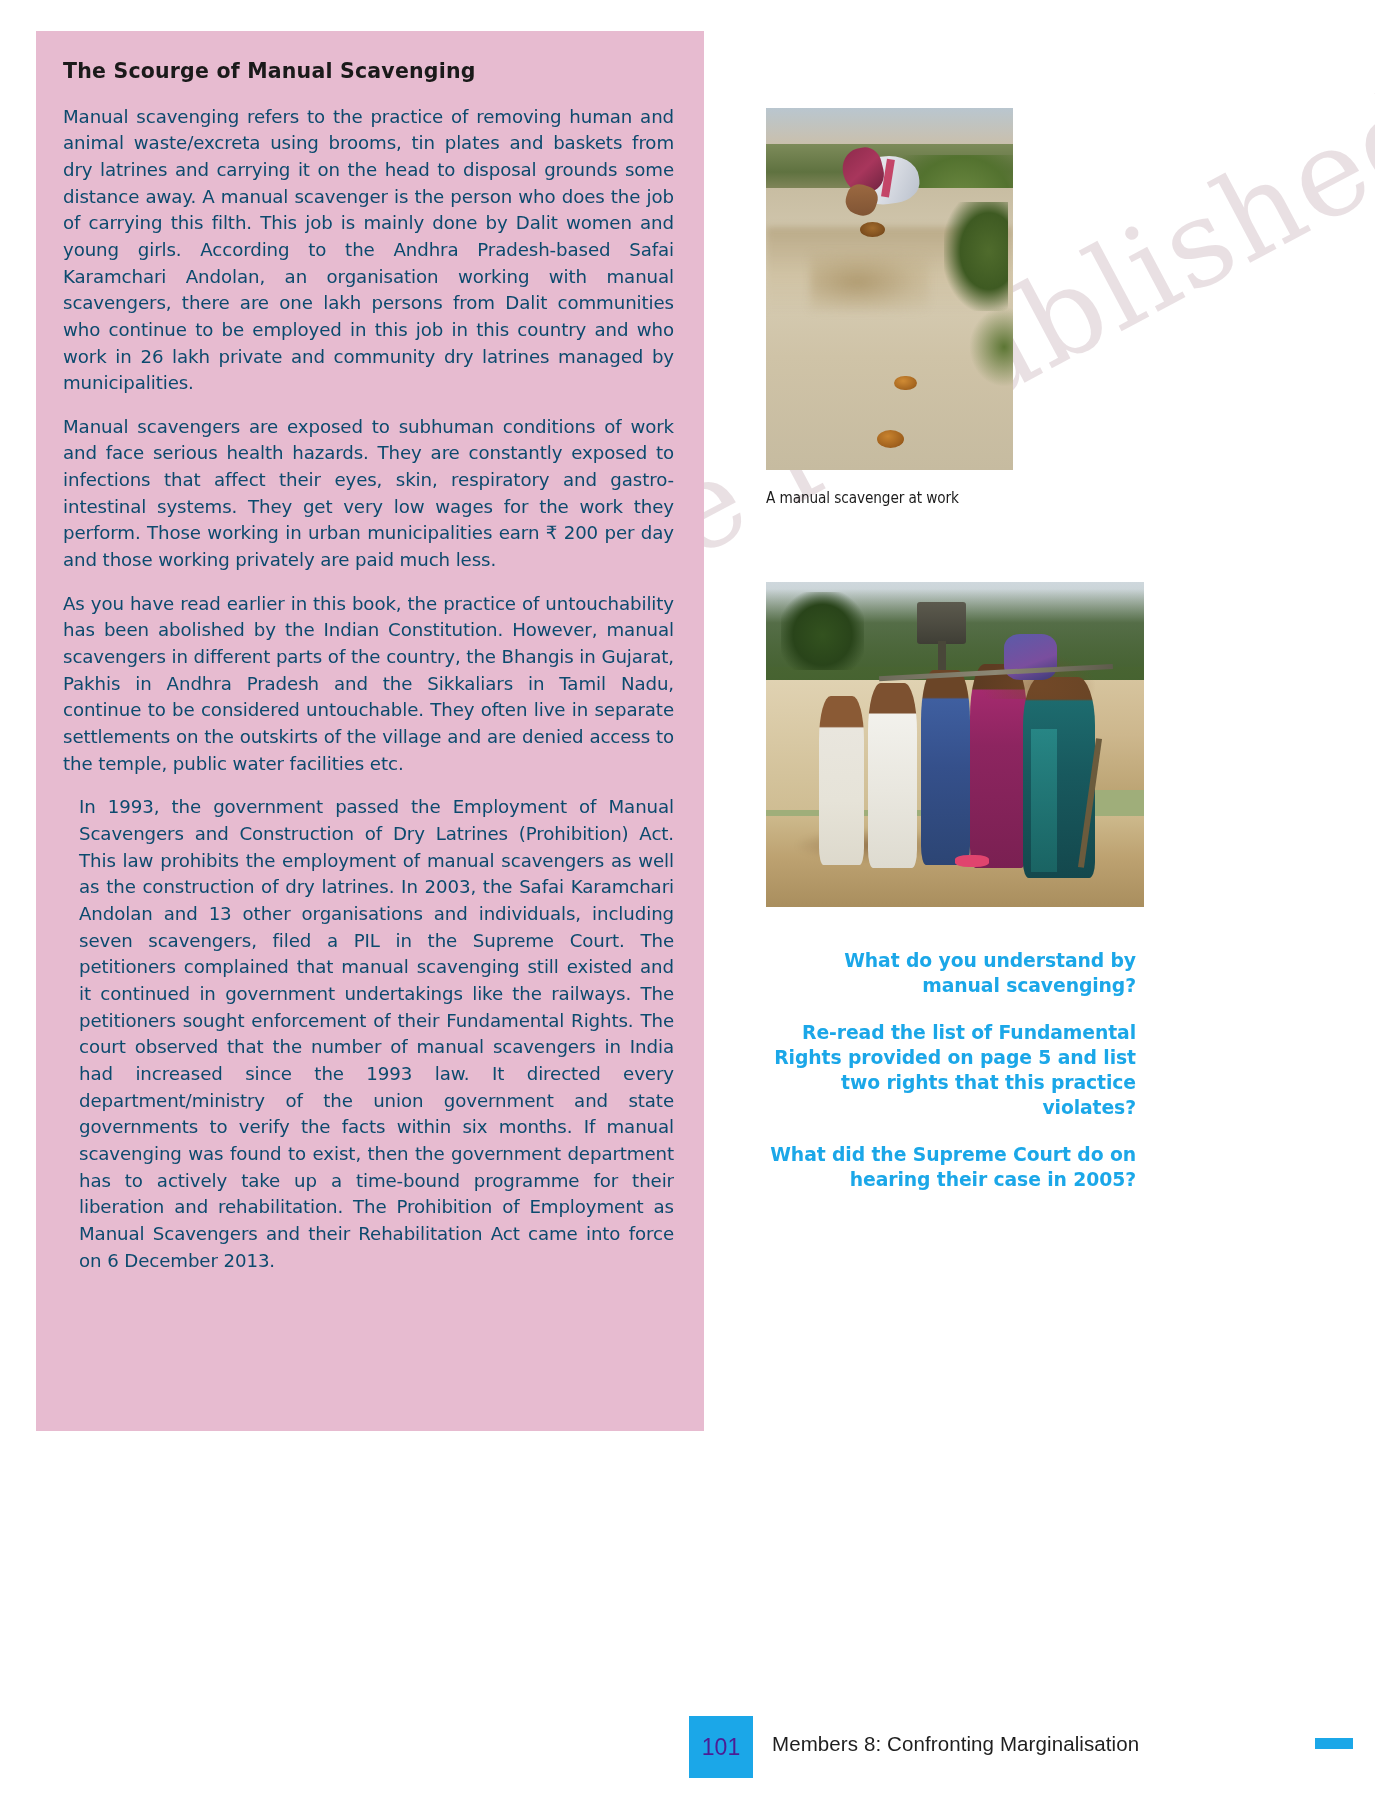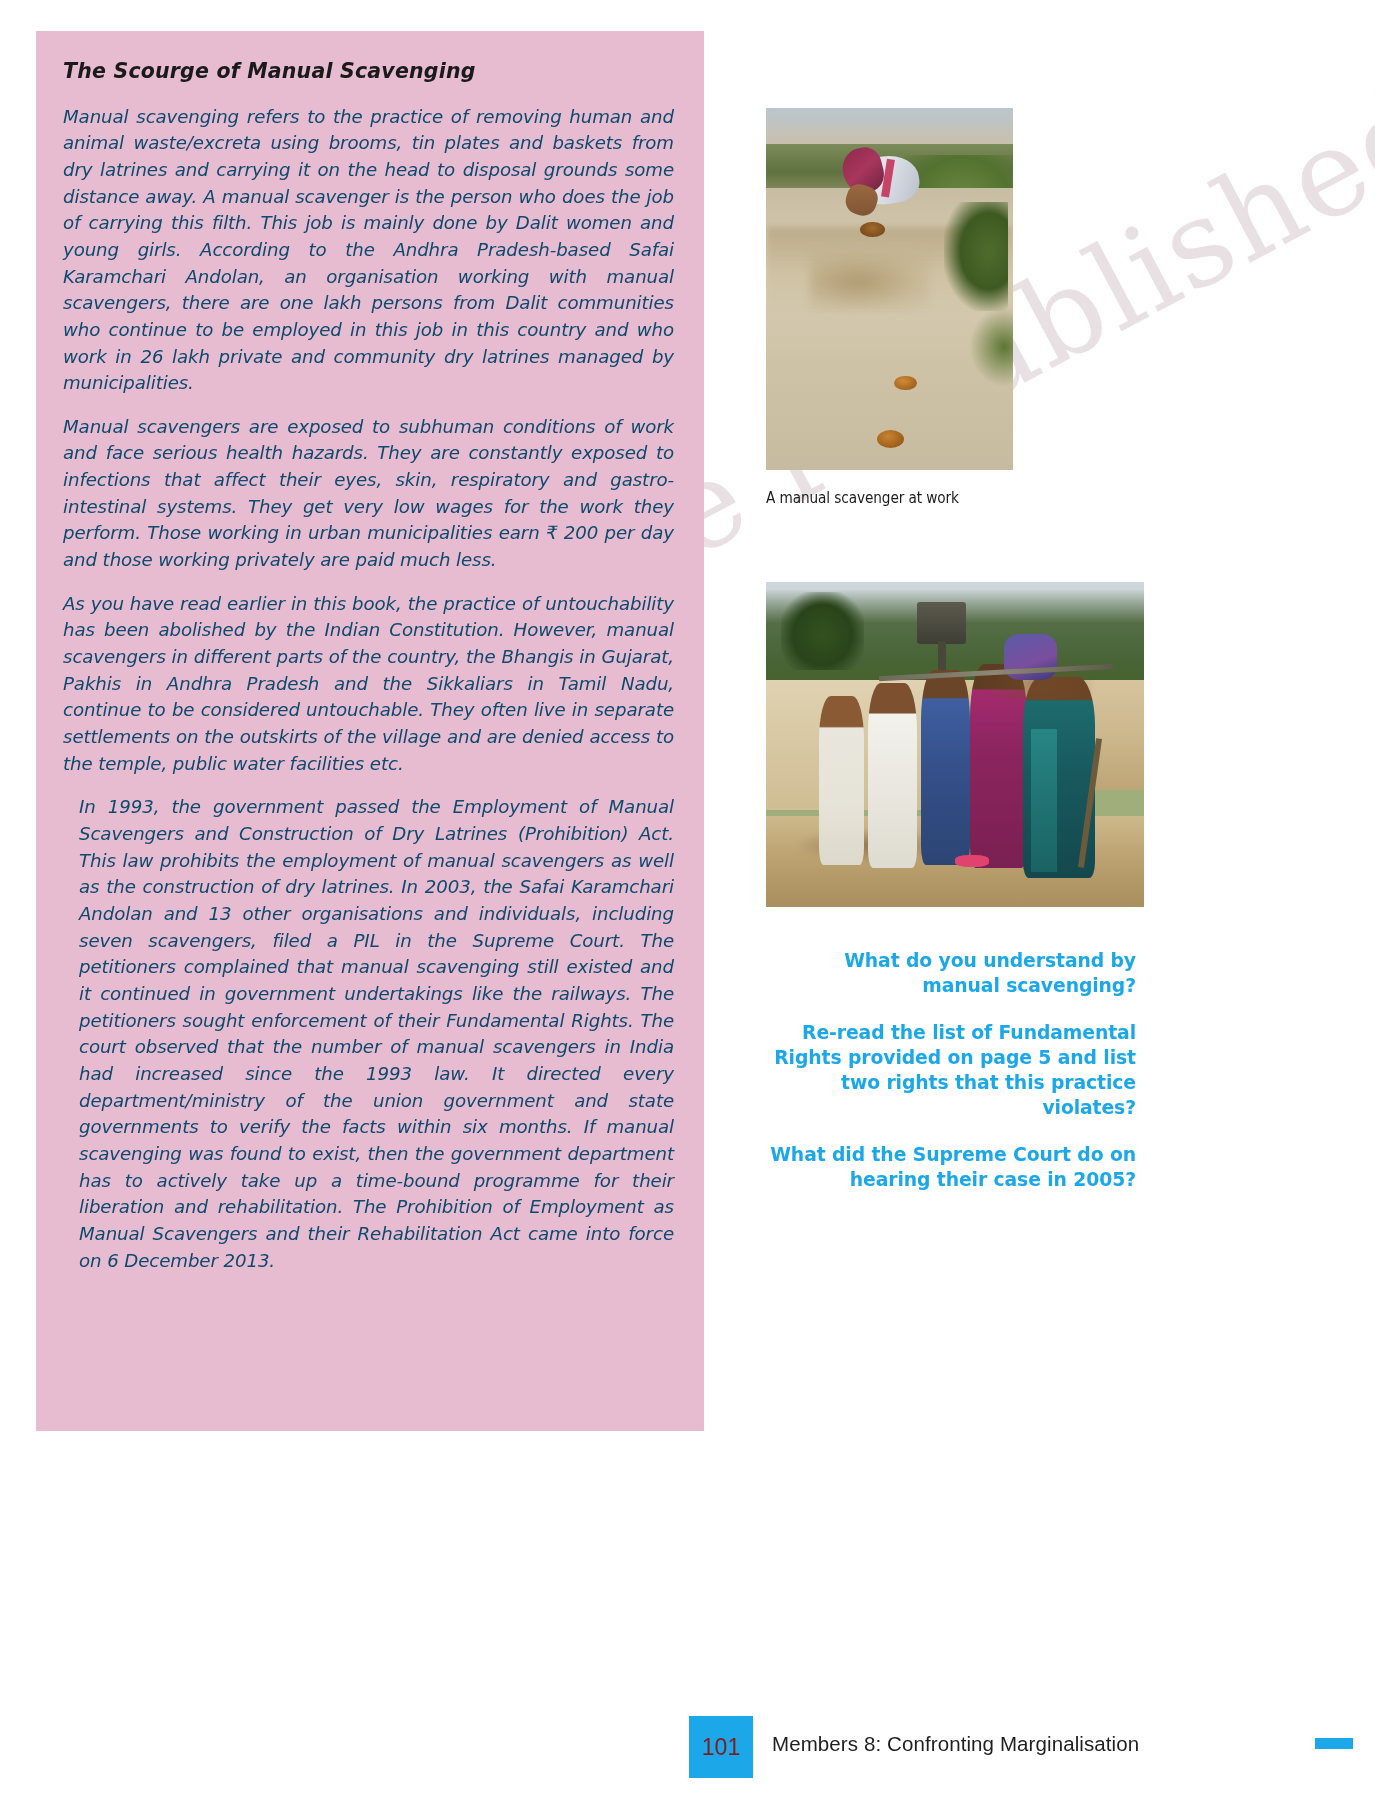--- a/index.html
+++ b/index.html
@@ -52,21 +52,20 @@
   .pink-box {
     position: absolute;
     left: 36px;
     top: 31px;
     width: 668px;
     height: 1400px;
     background: #e7bbd0;
     z-index: 10;
     box-sizing: border-box;
     padding: 28px 30px 20px 27px;
-    font-style: italic;
   }
   .box-title {
     font-family: "DejaVu Sans", sans-serif;
     font-weight: bold;
     font-size: 20.5px;
     color: #1a1a1a;
     letter-spacing: 0.2px;
     margin: 0 0 20px 0;
     line-height: 1.2;
   }
@@ -313,21 +312,21 @@
     height: 62px;
     z-index: 20;
   }
   .page-num-box {
     position: absolute;
     left: 689px;
     top: 0;
     width: 64px;
     height: 62px;
     background: #1ba7e8;
-    color: #7f1d1d;
+    color: #4c1d95;
     font-family: "Liberation Sans", sans-serif;
     font-size: 23px;
     display: flex;
     align-items: center;
     justify-content: center;
   }
   .chapter-line {
     position: absolute;
     left: 772px;
     top: 16px;

